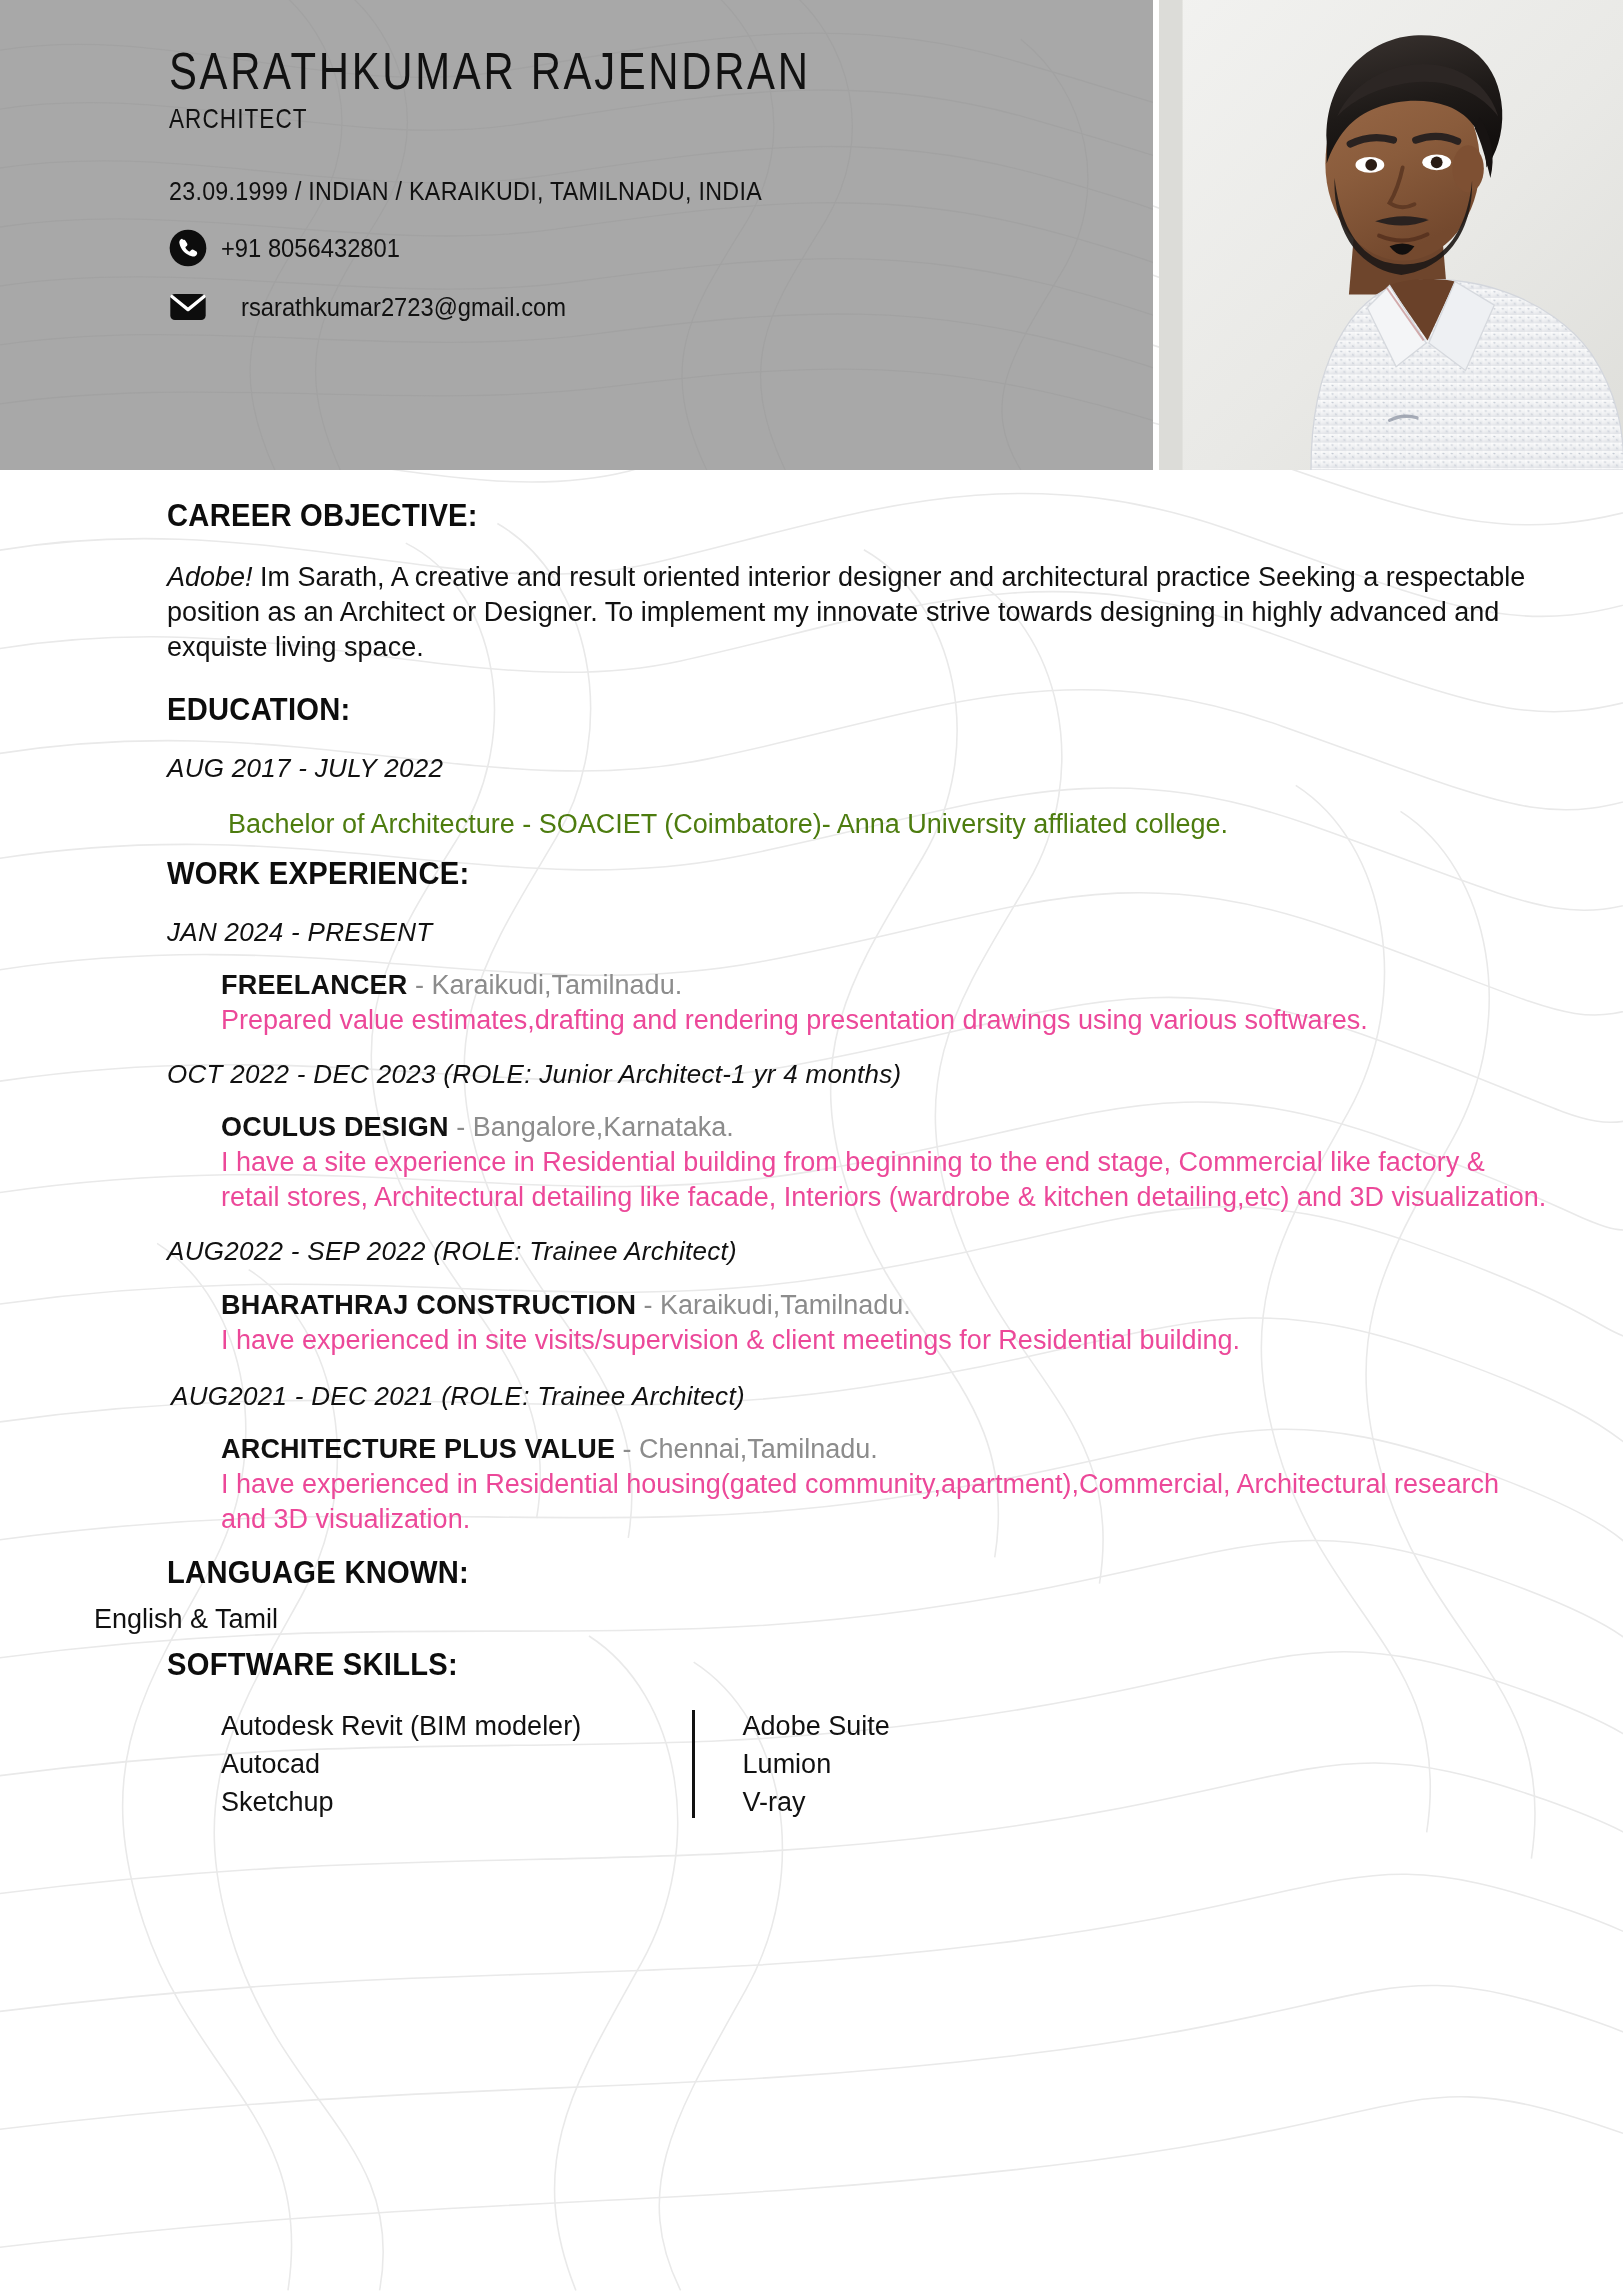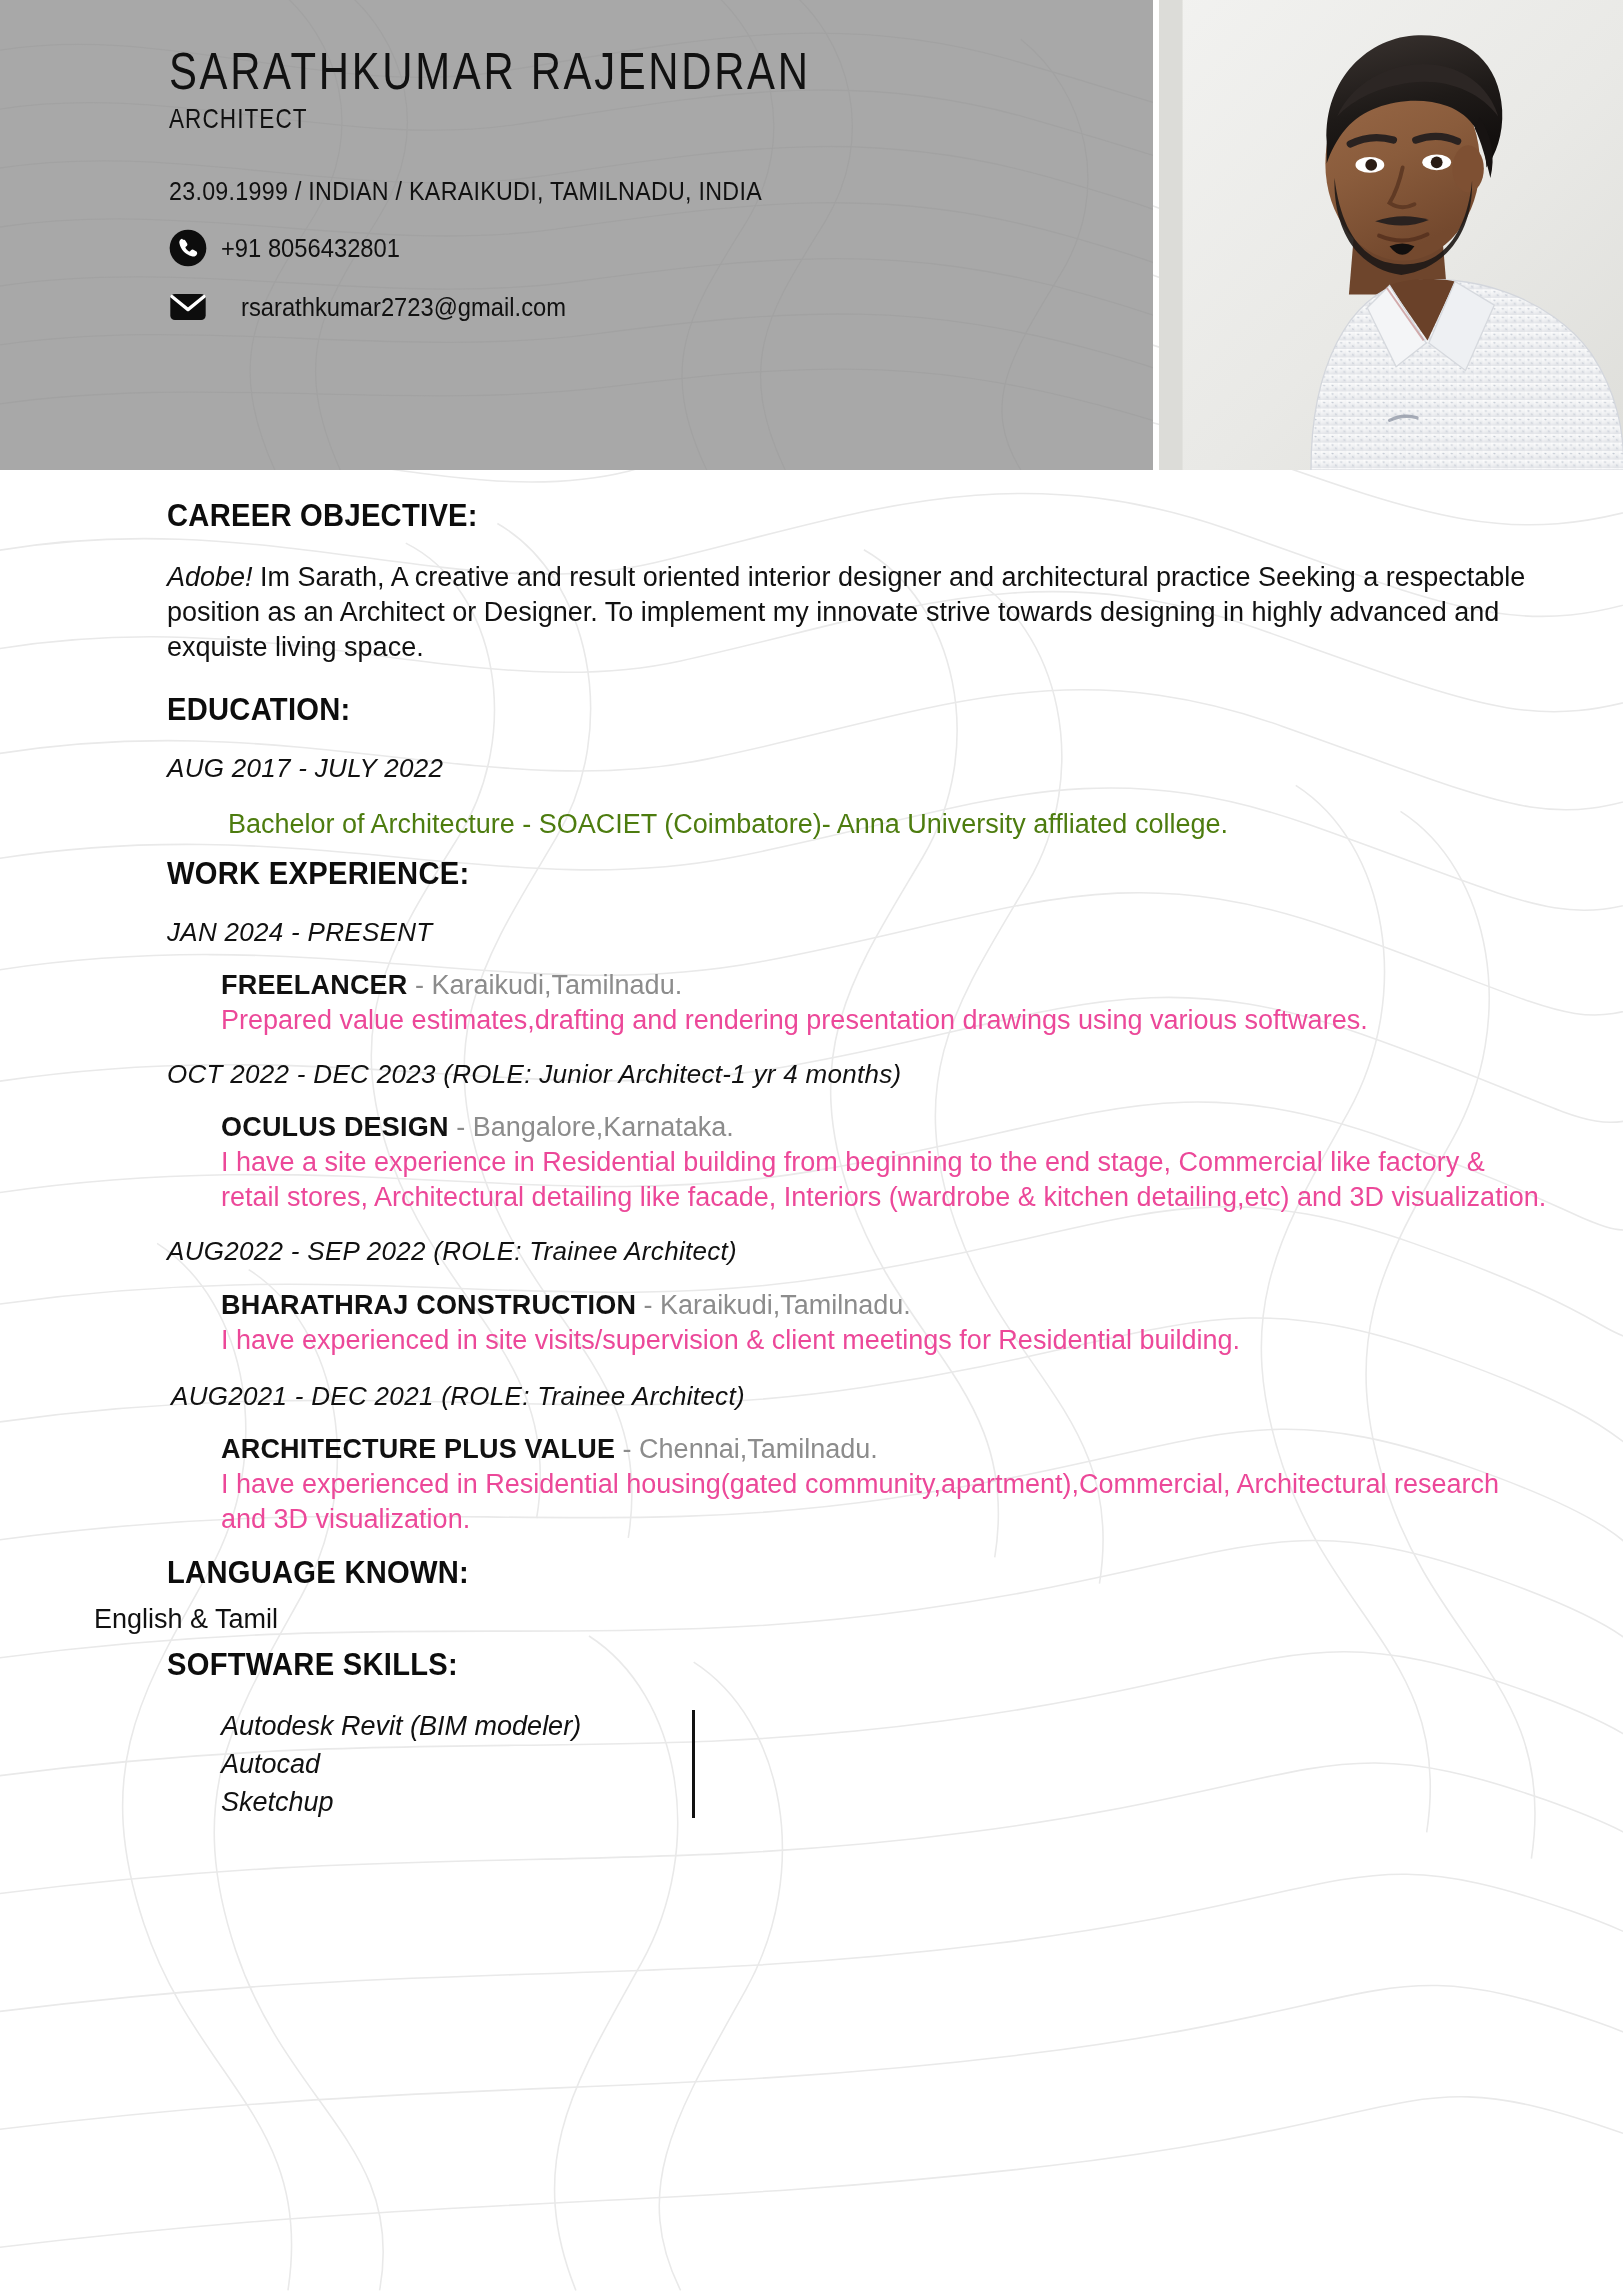--- a/index.html
+++ b/index.html
@@ -194,21 +194,20 @@
     line-height: 35px;
     color: #111111;
     margin-left: 94px;
   }
 
   
   #skills-wrap {
     margin-left: 221px;
     display: flex;
     align-items: stretch;
-    font-style: italic;
   }
   .skills-col {
     font-size: 27px;
     line-height: 38px;
     color: #111111;
   }
   .skills-col.col-left { width: 471px; }
   .skills-col.col-right { padding-left: 48px; }
   #skills-divider {
     width: 2.6px;
@@ -426,16 +425,21 @@
   <div style="height:10.5px"></div>
   <div class="section-title">SOFTWARE SKILLS:</div>
   <div style="height:23.6px"></div>
   <div id="skills-wrap">
     <div class="skills-col col-left">
       <div>Autodesk Revit (BIM modeler)</div>
       <div>Autocad</div>
       <div>Sketchup</div>
     </div>
     <div id="skills-divider"></div>
+    <div class="skills-col col-right">
+      <div>Adobe Suite</div>
+      <div>Lumion</div>
+      <div>V-ray</div>
+    </div>
   </div>
 
 </div>
 
 
 </body></html>

